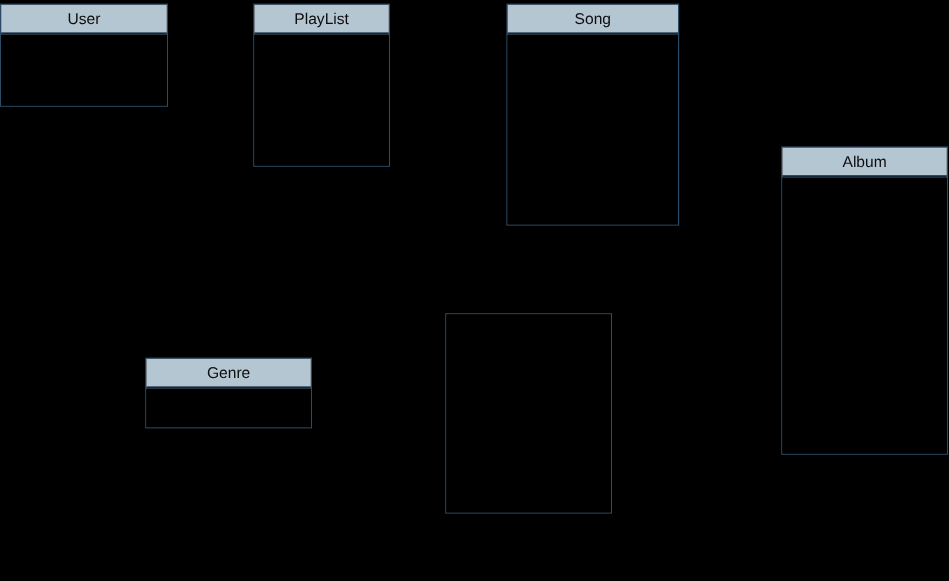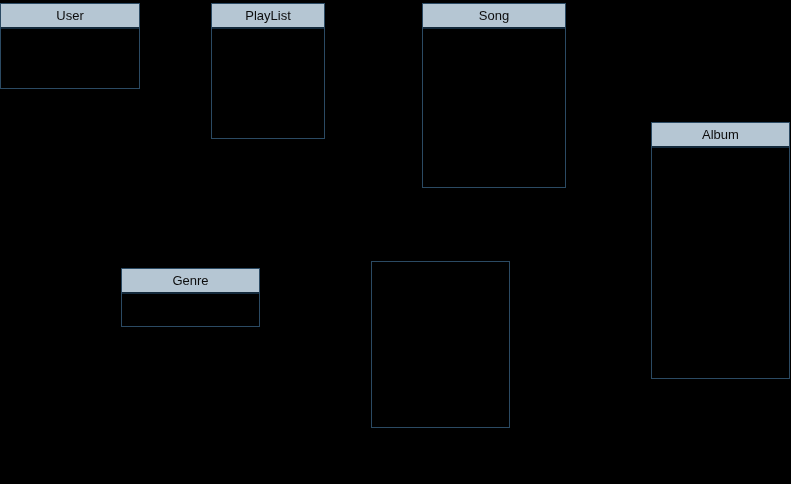--- a/index.html
+++ b/index.html
@@ -48,21 +48,21 @@
   }
   .entity-body {
     flex: 1 1 auto;
     background: var(--body-fill);
   }
   
   .entity-user     { left: 0px;   top: 3px;   width: 140px; height: 86px;  }
   .entity-playlist { left: 211px; top: 3px;   width: 114px; height: 136px; }
   .entity-song     { left: 422px; top: 3px;   width: 144px; height: 185px; }
   .entity-album    { left: 651px; top: 122px; width: 139px; height: 257px; }
-  .entity-genre    { left: 121px; top: 268px; width: 139px; height: 59px;  }
+  .entity-genre    { left: 121px; top: 298px; width: 139px; height: 59px;  }
   .entity-artist   { left: 371px; top: 261px; width: 139px; height: 167px; }
 </style>
 </head>
 <body>
 
 <div class="canvas">
 
   <div class="entity entity-user">
     <div class="entity-header">
       <span class="entity-title">User</span>

